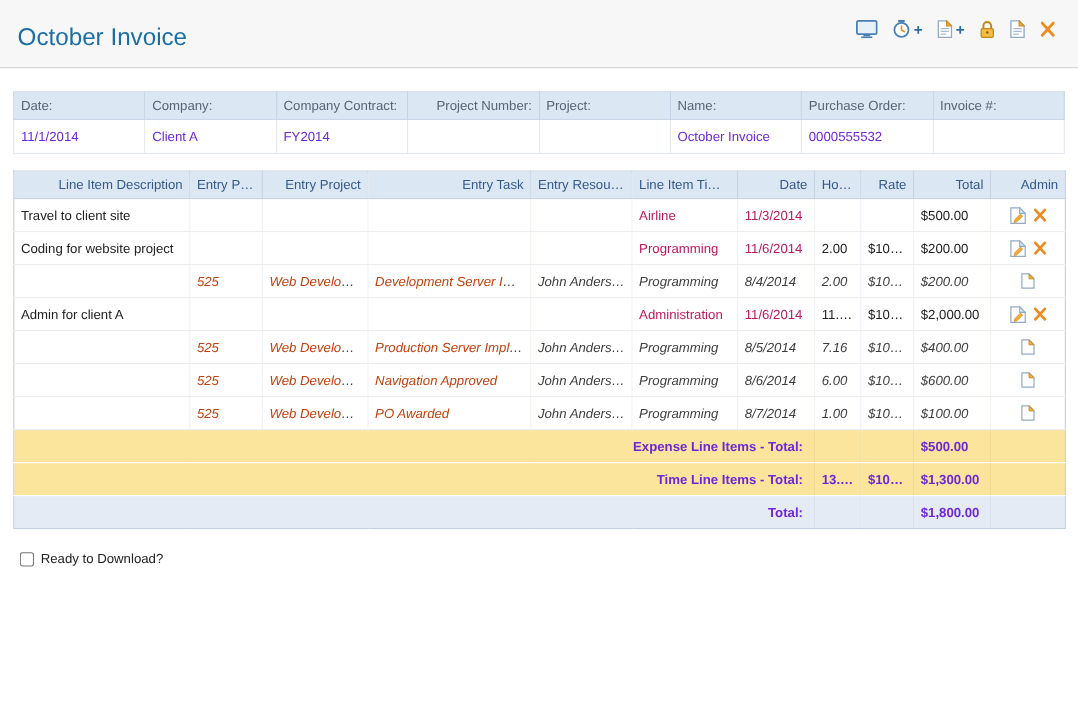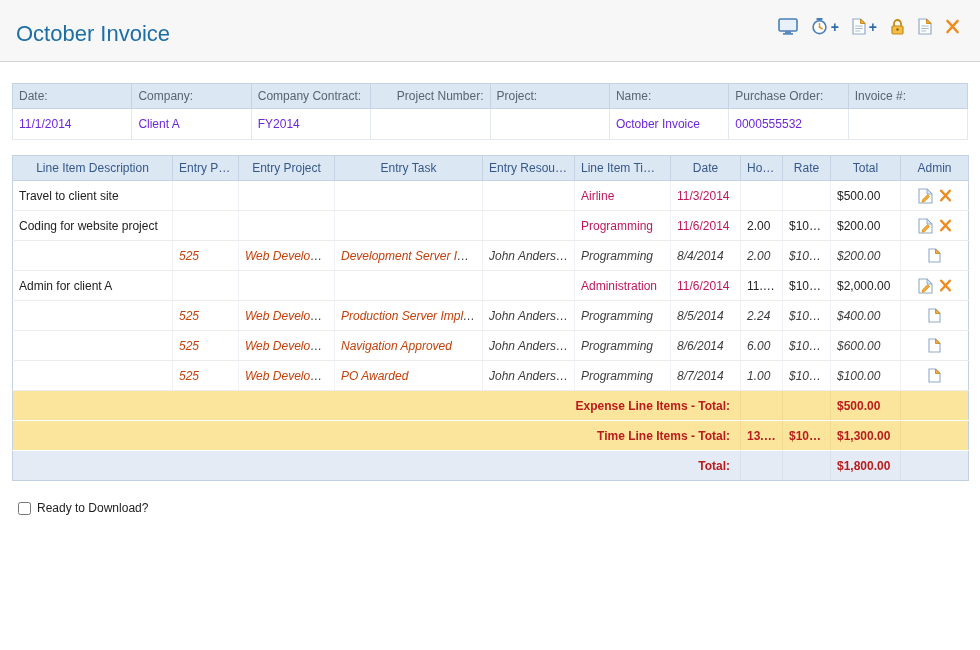--- a/index.html
+++ b/index.html
@@ -61,21 +61,21 @@
     color:#6d28d9;
     white-space:nowrap; overflow:hidden;
   }
 
   
   .items-table { margin-top:15px; border:1px solid #c3d0e2; }
   .items-table thead th {
     background:#dce7f4;
     color:#36598a;
     font-weight:400;
-    text-align:center;
+    text-align:right;
     padding:5px 6px;
     height:24px;
     border:1px solid #c6d3e4;
     white-space:nowrap; overflow:hidden; text-overflow:ellipsis;
   }
   .items-table tbody td {
     height:30px;
     padding:0 6px;
     border-right:1px solid #eef2f7;
     border-bottom:1px solid #ececec;
@@ -87,21 +87,21 @@
   .admin-cell { text-align:center; }
   .admin-cell .icon { cursor:pointer; margin:0 3px; vertical-align:middle; }
   a.link { color:#be185d; text-decoration:none; cursor:pointer; }
   tr.entry td { font-style:italic; color:#3d3d3d; }
   tr.entry a.link { color:#c2410c; }
 
   
   tr.summary td {
     background:#fbe59c;
     font-weight:bold;
-    color:#b91c1c;
+    color:#6d28d9;
     border-bottom:1px solid #ffffff;
     border-right:1px solid #f1da8f;
   }
   tr.summary td.label { text-align:right; padding-right:10px; }
   tr.grand td {
     background:#e4ebf5;
     border-right:1px solid #d7e1ee;
     border-bottom:1px solid #c3d0e2;
   }
 
@@ -328,21 +328,21 @@
               </span></td>
           </tr>
           <tr class="entry">
             <td></td>
             <td><a class="link">525</a></td>
             <td><a class="link">Web Development</a></td>
             <td><a class="link">Production Server Implemen...</a></td>
             <td>John Anderson</td>
             <td>Programming</td>
             <td>8/5/2014</td>
-            <td class="num">2.24</td>
+            <td class="num">7.16</td>
             <td class="num">$100.00</td>
             <td class="num">$400.00</td>
             <td class="admin-cell"><span class="icon admin-icon">
                 <svg width="13" height="15" viewBox="0 0 13 15">
                   <path d="M1 1h6.5L12 5.5V14H1z" fill="#ffffff" stroke="#92aac6" stroke-width="1.1"></path>
                   <path d="M7.5 1L12 5.5H7.5z" fill="#f3ab39" stroke="#cf8c1e" stroke-width="0.9"></path>
                 </svg>
               </span></td>
           </tr>
           <tr class="entry">

